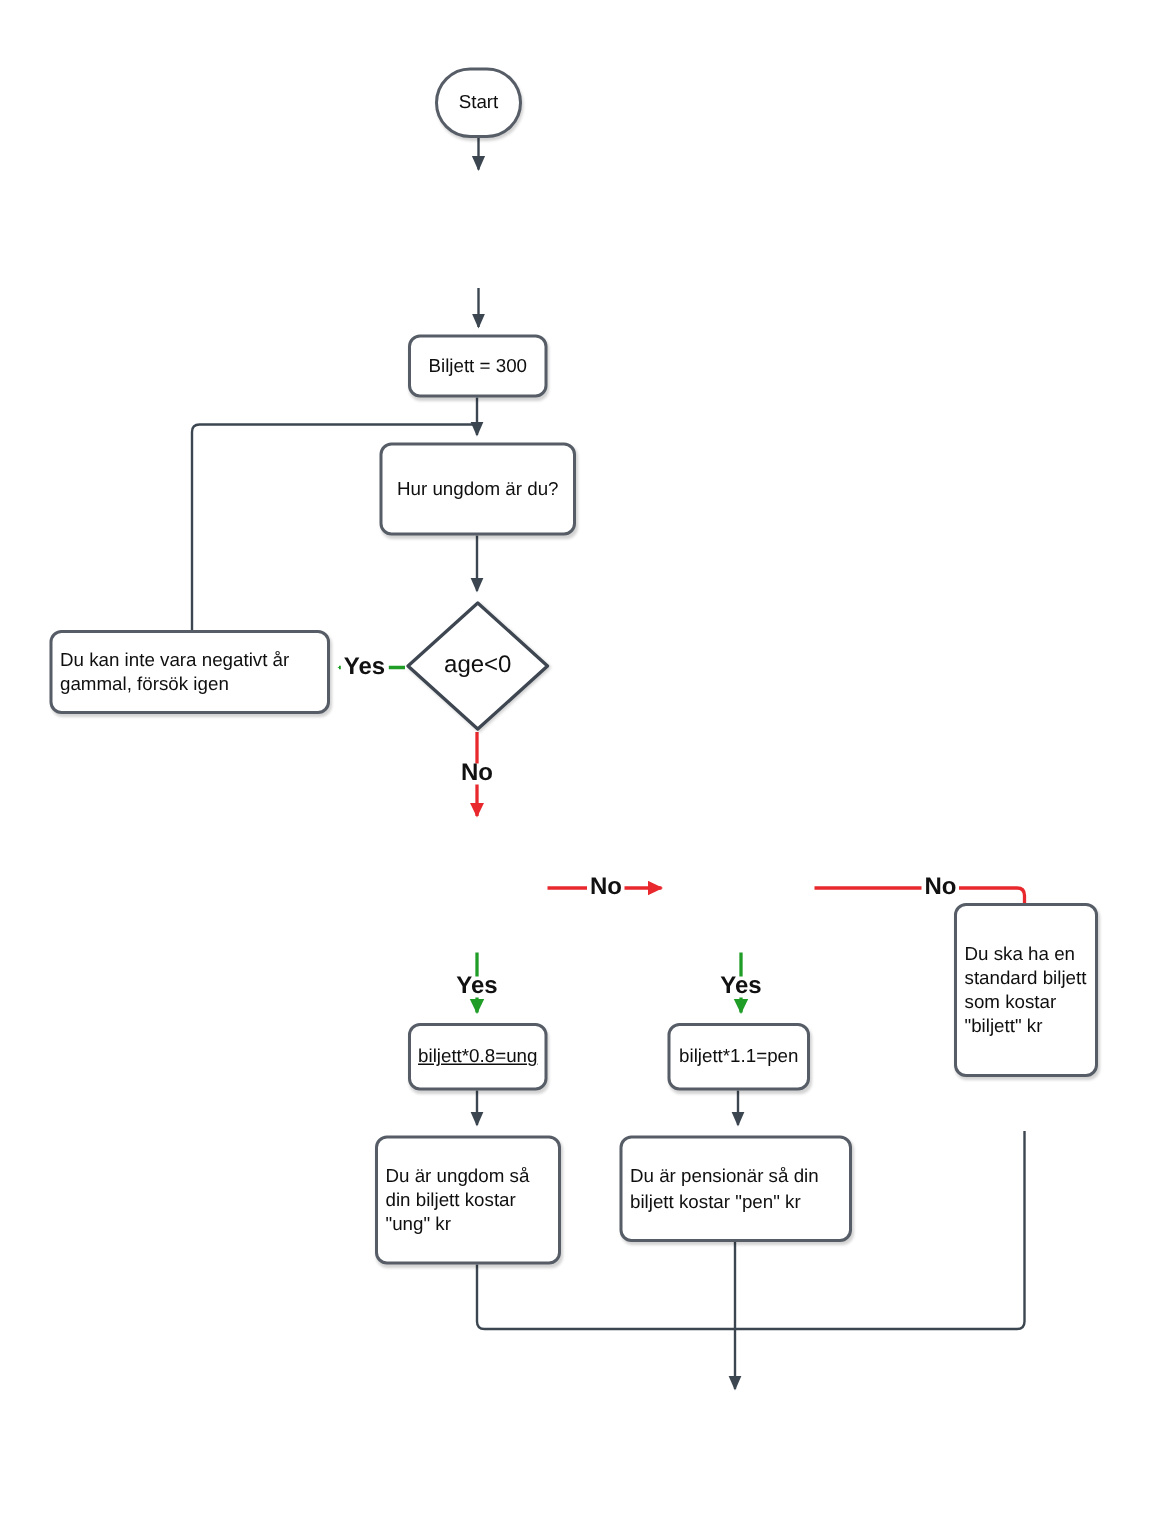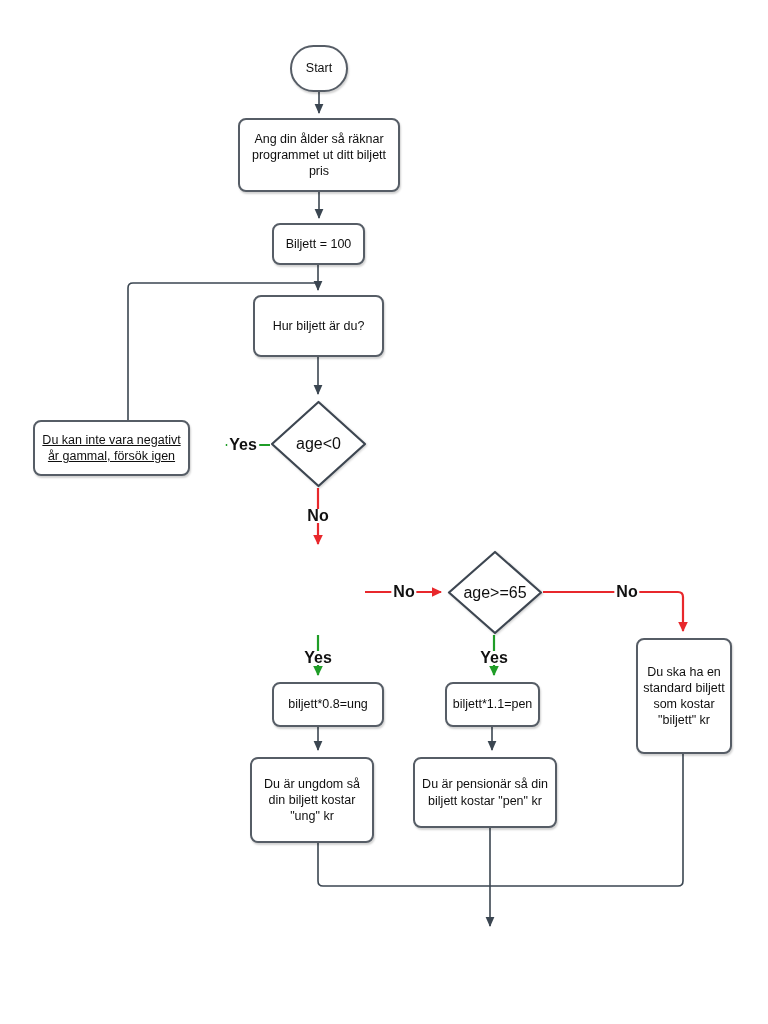--- a/index.html
+++ b/index.html
@@ -12,21 +12,21 @@
     overflow:hidden;
   }
   .edges{position:absolute;left:0;top:0;width:768px;height:1024px;pointer-events:none;}
   .node{
     position:absolute;
     box-sizing:border-box;
     background:#ffffff;
     border:2px solid #565d66;
     border-radius:8px;
     display:flex;align-items:center;justify-content:center;
-    text-align:center;
+    text-align:left;
     font-size:12.5px;line-height:1.3;
     padding:3px 5px;
     box-shadow:1px 2px 2px rgba(0,0,0,0.18);
     z-index:2;
   }
   .terminal{border-radius:24px;}
   .diamond{
     position:absolute;
     background:transparent;border:none;box-shadow:none;padding:0;
     z-index:2;
@@ -94,68 +94,59 @@
 
     <path d="M683,754 V881 Q683,886 678,886 H490" stroke="#3b4651" stroke-width="1.6" fill="none"></path>
 
     <path d="M490,828 V926" stroke="#3b4651" stroke-width="1.6" fill="none" marker-end="url(#ah-gray)"></path>
   </svg>
 
   <div class="node terminal" style="left:290px;top:45px;width:58px;height:47px;">
     <span>Start</span>
   </div>
 
-  <div class="node" style="left:238px;top:118px;width:162px;height:74px;">
-    <span>Ang din ålder så räknar programmet ut ditt biljett pris</span>
-  </div>
 
   <div class="node" style="left:272px;top:223px;width:93px;height:42px;">
-    <span>Biljett = 100</span>
+    <span>Biljett = 300</span>
   </div>
 
   <div class="node" style="left:253px;top:295px;width:131px;height:62px;">
-    <span>Hur biljett är du?</span>
+    <span>Hur ungdom är du?</span>
   </div>
 
   <div class="diamond" style="left:270px;top:400px;width:97px;height:88px;">
     <svg width="97" height="88" viewBox="0 0 97 88">
       <polygon points="48.5,2 95,44 48.5,86 2,44" fill="#ffffff" stroke="#3d4651" stroke-width="2.2" stroke-linejoin="round"></polygon>
     </svg>
     <span class="dlabel">age&lt;0</span>
   </div>
 
-  <div class="node" style="left:33px;top:420px;width:157px;height:56px;text-decoration:underline;">
+  <div class="node" style="left:33px;top:420px;width:187px;height:56px;">
     <span>Du kan inte vara negativt år gammal, försök igen</span>
   </div>
 
 
-  <div class="diamond" style="left:447px;top:550px;width:96px;height:85px;">
-    <svg width="96" height="85" viewBox="0 0 96 85">
-      <polygon points="48,2 94,42.5 48,83 2,42.5" fill="#ffffff" stroke="#3d4651" stroke-width="2.2" stroke-linejoin="round"></polygon>
-    </svg>
-    <span class="dlabel">age&gt;=65</span>
-  </div>
 
-  <div class="node" style="left:272px;top:682px;width:112px;height:45px;padding:3px 4px;">
+  <div class="node" style="left:272px;top:682px;width:93px;height:45px;padding:3px 4px;text-decoration:underline;">
     <span>biljett*0.8=ung</span>
   </div>
 
   <div class="node" style="left:445px;top:682px;width:95px;height:45px;padding:3px 2px;">
     <span>biljett*1.1=pen</span>
   </div>
 
   <div class="node" style="left:250px;top:757px;width:124px;height:86px;">
     <span>Du är ungdom så din biljett kostar "ung" kr</span>
   </div>
 
-  <div class="node" style="left:413px;top:757px;width:144px;height:71px;">
+  <div class="node" style="left:413px;top:757px;width:155px;height:71px;">
     <span>Du är pensionär så din biljett kostar "pen" kr</span>
   </div>
 
-  <div class="node" style="left:636px;top:638px;width:96px;height:116px;">
+  <div class="node" style="left:636px;top:602px;width:96px;height:116px;">
     <span>Du ska ha en standard biljett som kostar "biljett" kr</span>
   </div>
 
 
   <div class="edge-label" style="left:243px;top:445px;">Yes</div>
   <div class="edge-label" style="left:318px;top:516px;">No</div>
   <div class="edge-label" style="left:404px;top:592px;">No</div>
   <div class="edge-label" style="left:627px;top:592px;">No</div>
   <div class="edge-label" style="left:318px;top:658px;">Yes</div>
   <div class="edge-label" style="left:494px;top:658px;">Yes</div>

